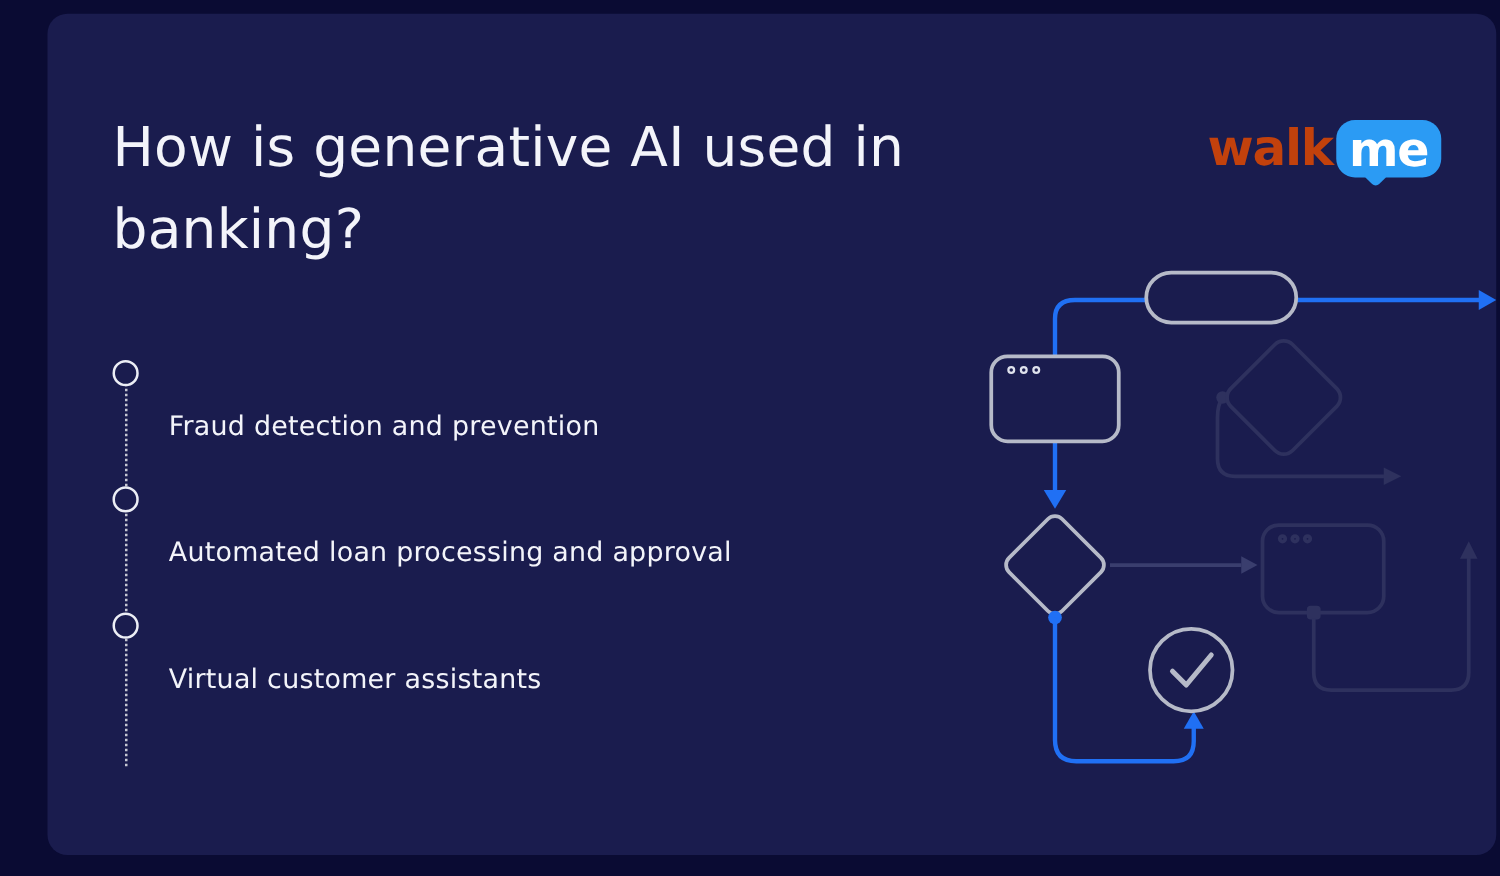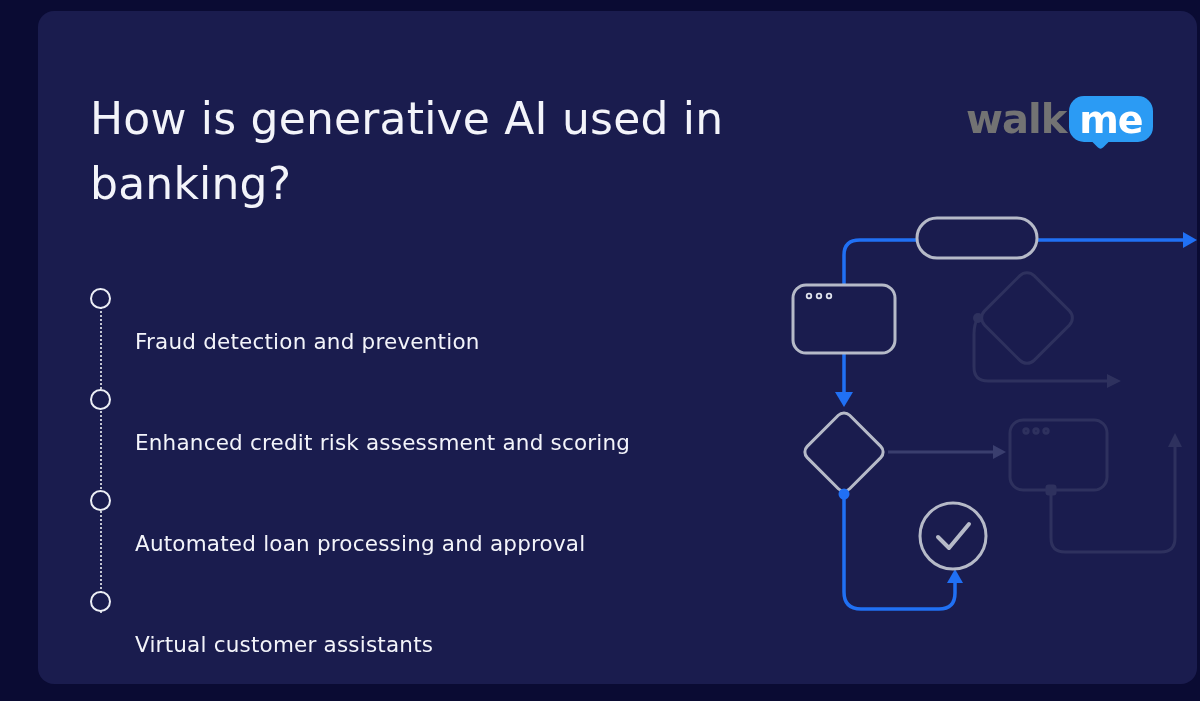--- a/index.html
+++ b/index.html
@@ -28,21 +28,21 @@
     color:var(--text);font-size:44px;line-height:65px;font-weight:500;
     letter-spacing:0.2px;
   }
   .title span{display:block;}
   
   .logo{
     position:absolute;left:966px;top:94px;height:50px;
     display:flex;align-items:center;gap:3px;
   }
   .logo-walk{
-    color:#737373;font-size:40px;font-weight:600;letter-spacing:-1px;
+    color:#c2410c;font-size:40px;font-weight:600;letter-spacing:-1px;
     line-height:46px;
     text-align:right;
   }
   .logo-bubble{
     position:relative;background:var(--logo-blue);border-radius:15px;
     height:46px;padding:0 10px;display:flex;align-items:flex-end;
   }
   .logo-bubble::after{
     content:"";position:absolute;left:24px;bottom:-5px;width:15px;height:15px;
     background:var(--logo-blue);border-radius:4px;transform:rotate(45deg);
@@ -101,24 +101,20 @@
 </div>
 
 <div class="list">
   <div class="list-line"></div>
   <div class="list-row">
     <span class="bullet"></span>
     <span class="item-text">Fraud detection and prevention</span>
   </div>
   <div class="list-row">
     <span class="bullet"></span>
-    <span class="item-text">Enhanced credit risk assessment and scoring</span>
-  </div>
-  <div class="list-row">
-    <span class="bullet"></span>
     <span class="item-text">Automated loan processing and approval</span>
   </div>
   <div class="list-row">
     <span class="bullet"></span>
     <span class="item-text">Virtual customer assistants</span>
   </div>
 </div>
 
 <svg class="flow" width="445" height="460" viewBox="0 0 445 460" xmlns="http://www.w3.org/2000/svg">
 

